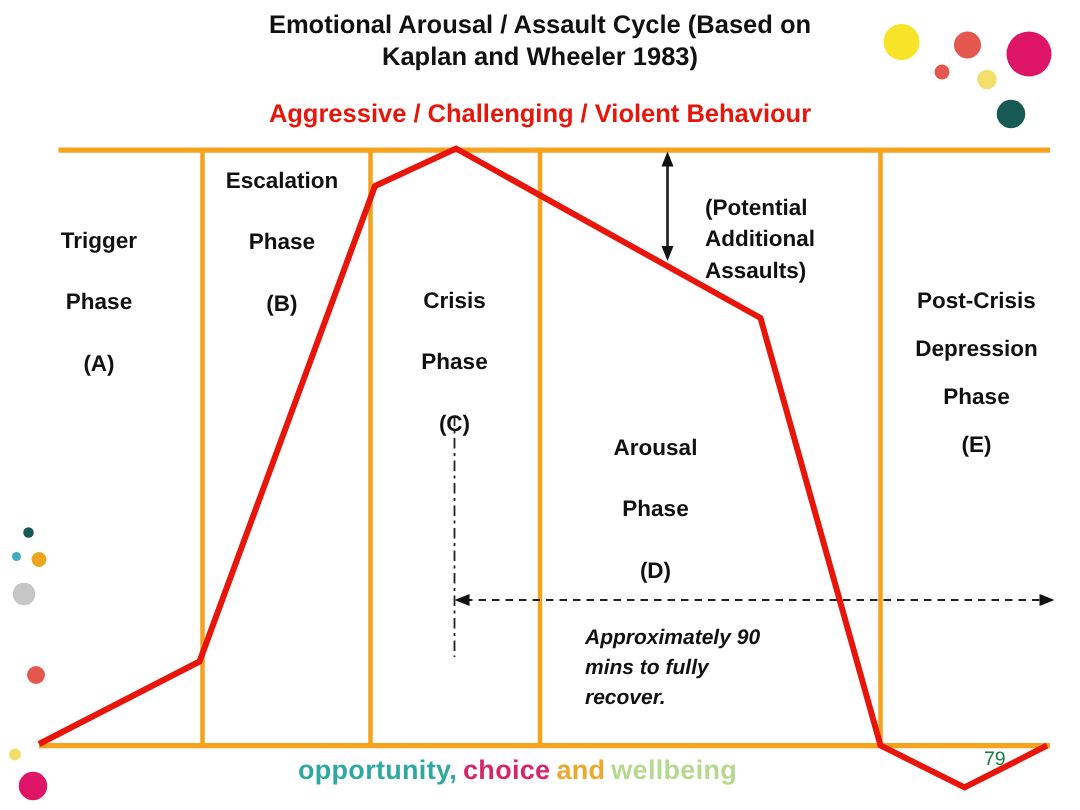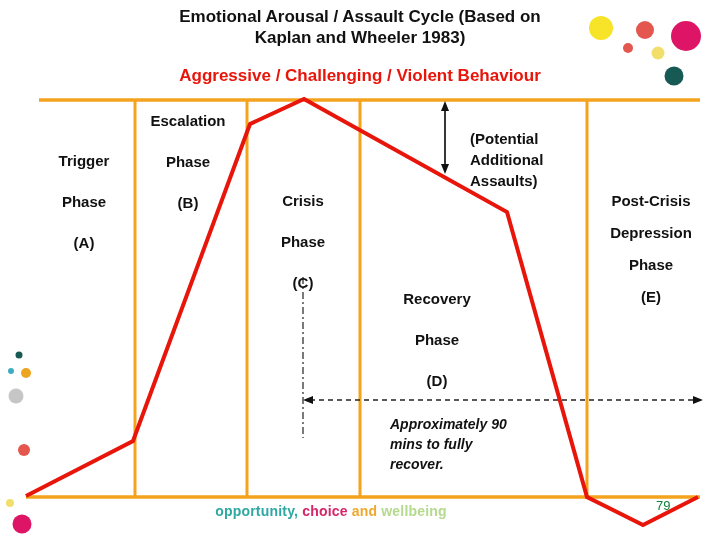--- a/index.html
+++ b/index.html
@@ -29,22 +29,22 @@
   .potential{line-height:21px;text-align:left;}
   .recovery-note{
     position:absolute;left:390px;top:382px;font-weight:bold;font-style:italic;
     font-size:14px;line-height:20px;color:var(--title_black);white-space:pre-line;text-align:left;margin-top:32px;
   }
   .baseline-label{
     position:absolute;left:370px;top:510px;transform:translateX(-50%);
     font-weight:bold;font-size:18px;color:var(--curve_red);white-space:nowrap;
   }
   .logo{
-    position:absolute;left:333px;top:503px;transform:translateX(-50%);
-    font-weight:bold;font-size:14px;white-space:nowrap;letter-spacing:0.2px;
+    position:absolute;left:347px;top:503px;transform:translateX(-50%);
+    font-weight:bold;font-size:18px;white-space:nowrap;letter-spacing:0.2px;
   }
   .logo span{margin-right:4px;}
   .logo .w1{color:var(--logo_teal);}
   .logo .w2{color:var(--logo_magenta);}
   .logo .w3{color:var(--logo_amber);}
   .logo .w4{color:var(--logo_green);}
   .page-number{
     position:absolute;left:656px;top:498px;font-size:13px;color:#15803d;
   }
   .dot-yellow{fill:var(--dot_yellow);}
@@ -95,30 +95,30 @@
     <circle class="dot-gray" cx="16" cy="396" r="7.5"></circle>
     <circle class="dot-salmon" cx="24" cy="450" r="6"></circle>
     <circle class="dot-pale-yellow" cx="10" cy="503" r="4"></circle>
     <circle class="dot-crimson" cx="22" cy="524" r="9.5"></circle>
   </svg>
 
   <div class="title">Emotional Arousal / Assault Cycle (Based on
 Kaplan and Wheeler 1983)</div>
   <div class="subtitle">Aggressive / Challenging / Violent Behaviour</div>
 
-  <div class="lbl centered" style="left:84px;top:140px;">Trigger
+  <div class="lbl centered" style="left:66px;top:140px;">Trigger
 Phase
 (A)</div>
   <div class="lbl centered" style="left:188px;top:100px;">Escalation
 Phase
 (B)</div>
   <div class="lbl centered" style="left:303px;top:156px;margin-top:24px;">Crisis
 Phase
 (C)</div>
-  <div class="lbl centered" style="left:437px;top:278px;">Recovery
+  <div class="lbl centered" style="left:437px;top:278px;">Arousal
 Phase
 (D)</div>
   <div class="lbl centered" style="left:651px;top:141px;line-height:32px;margin-top:44px;">Post-Crisis
 Depression
 Phase
 (E)</div>
 
   <div class="lbl potential" style="left:470px;top:128px;">(Potential
 Additional
 Assaults)</div>

